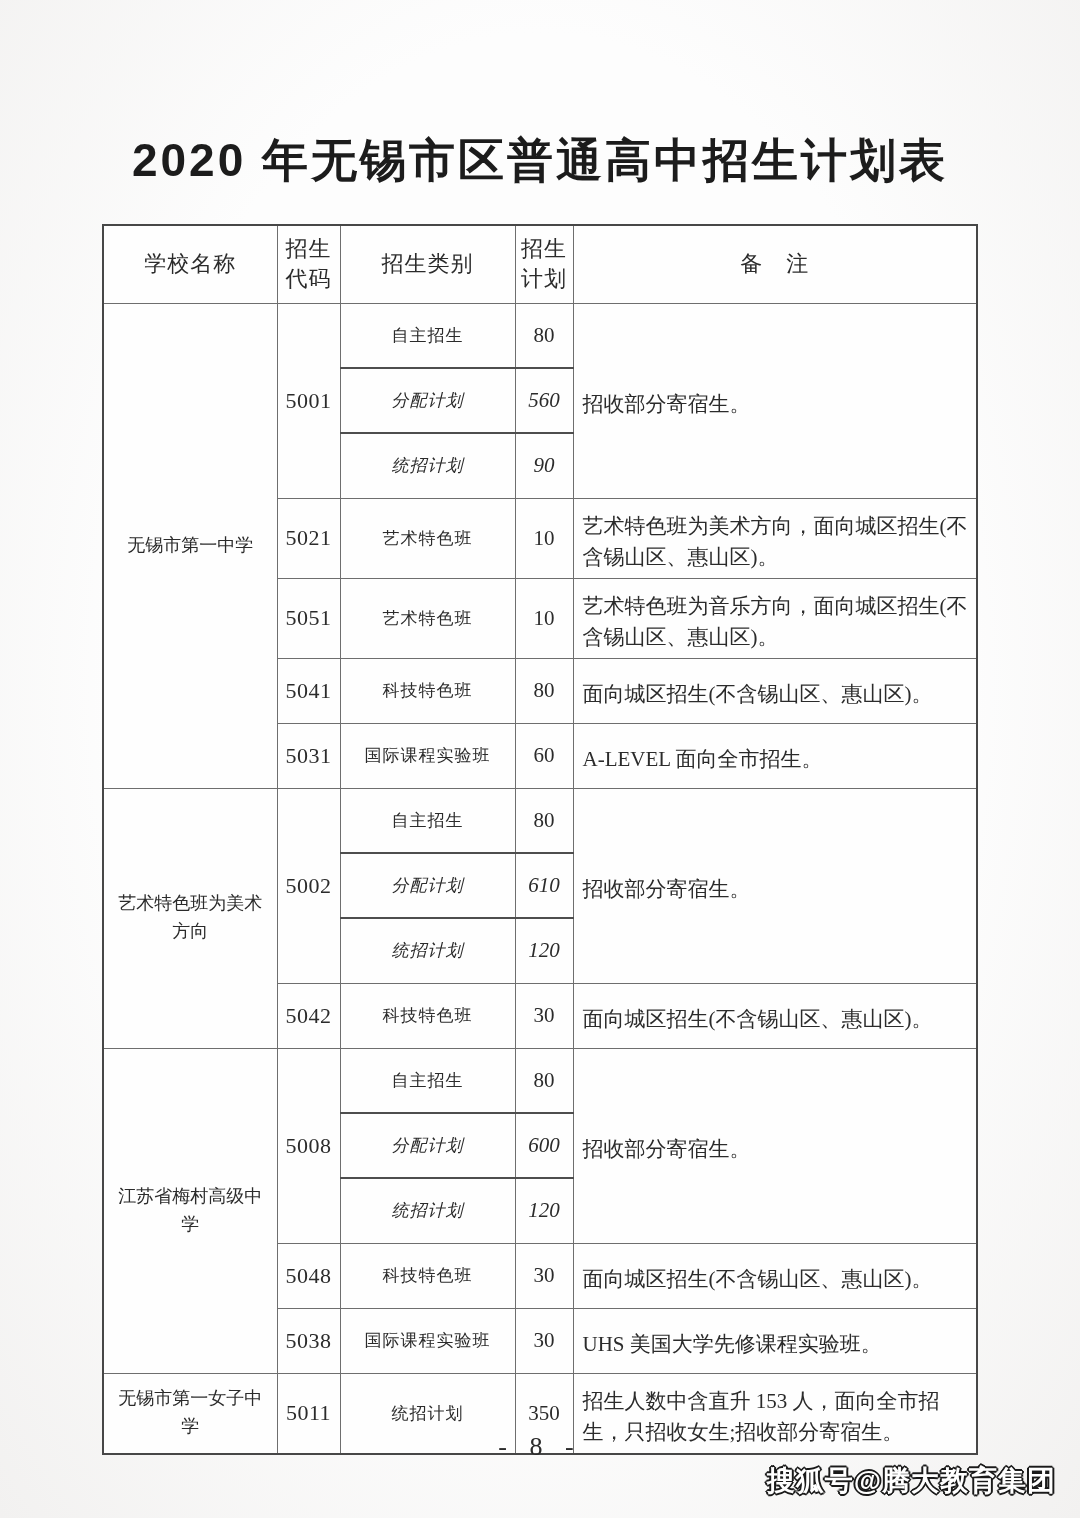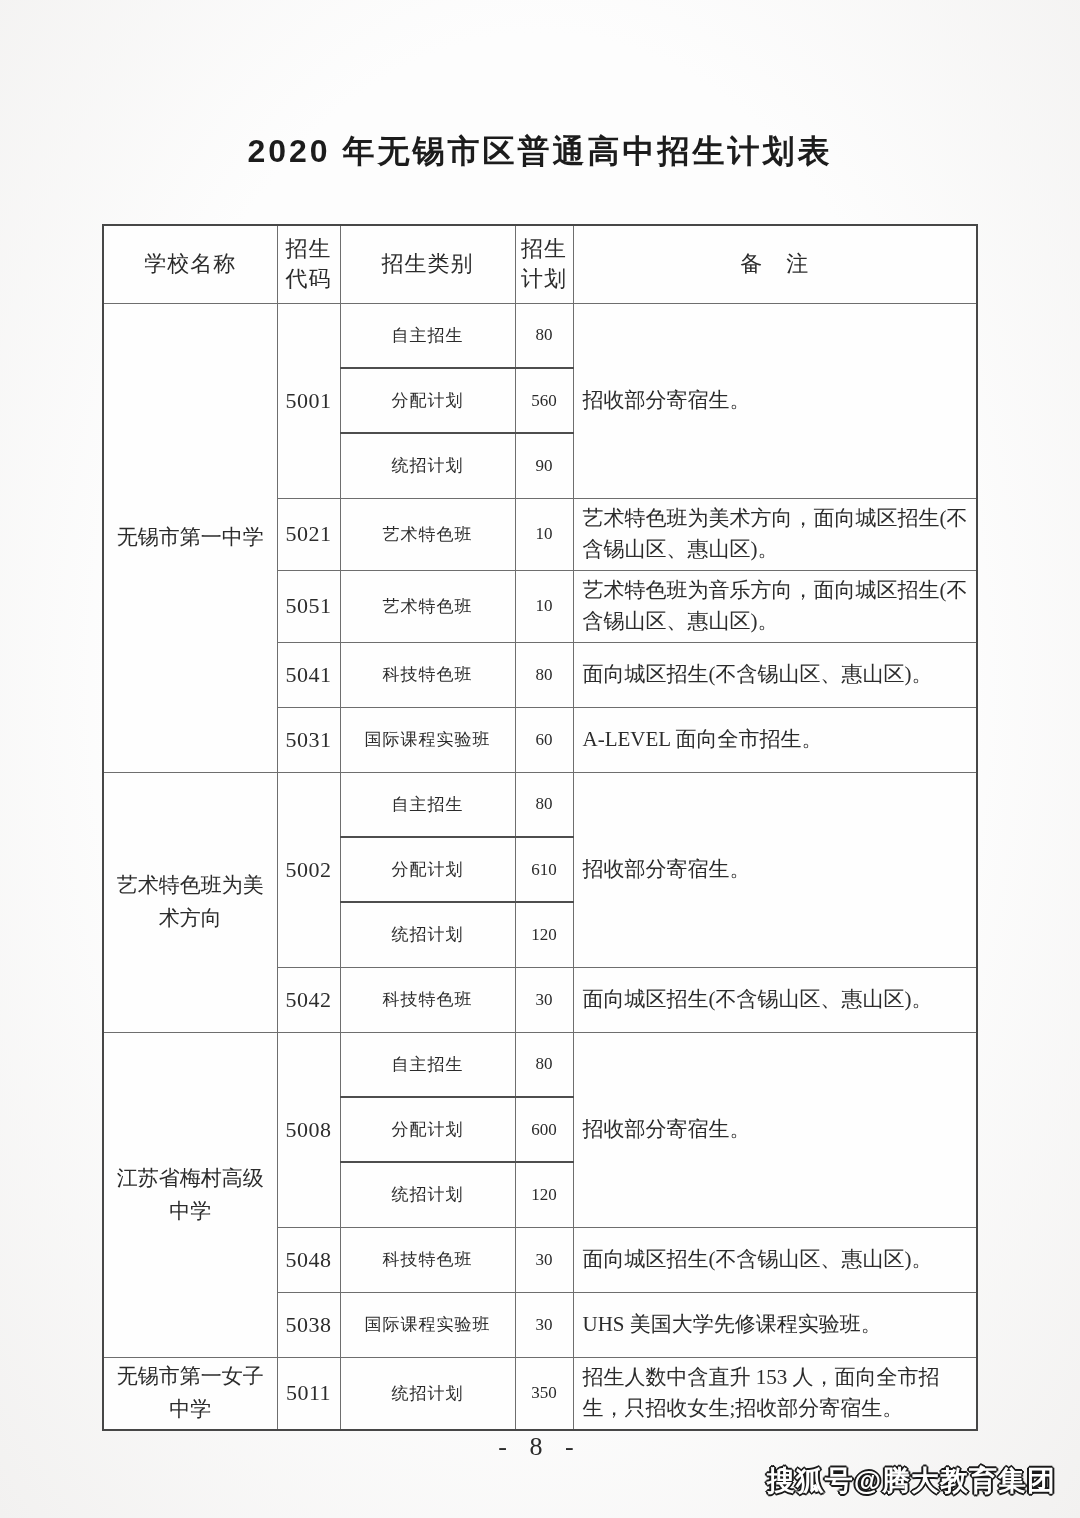--- a/index.html
+++ b/index.html
@@ -10,21 +10,21 @@
     color: #2b2b2b;
     position: relative;
     overflow: hidden;
   }
   .doc-title {
     position: absolute;
     top: 130px; left: 0; width: 1080px;
     text-align: center;
     font-family: "Liberation Sans", "DejaVu Sans", sans-serif;
     font-weight: bold;
-    font-size: 32px;
+    font-size: 46px;
     letter-spacing: 3px;
     color: #1c1c1c;
     white-space: nowrap;
   }
   table.plan-table {
     position: absolute;
     left: 102px; top: 224px;
     width: 874px;
     border-collapse: collapse;
     table-layout: fixed;
@@ -41,32 +41,32 @@
     overflow: hidden;
   }
   .plan-table thead tr { height: 78px; margin-top: 36px; }
   .plan-table tbody tr { height: 65px; }
   .plan-table th {
     font-family: "Liberation Sans", "DejaVu Sans", sans-serif;
     font-weight: normal;
     font-size: 22px;
     letter-spacing: 1px;
   }
-  td.cell-school { font-size: 21px; line-height: 1.55; padding: 2px 6px; }
+  td.cell-school { font-size: 18px; line-height: 1.55; padding: 2px 6px; }
   td.cell-code   { font-size: 22px; letter-spacing: 0.5px; }
   td.cell-cat    { font-size: 17px; letter-spacing: 1px; }
-  td.cell-plan   { font-size: 17px; }
+  td.cell-plan   { font-size: 21px; }
   td.cell-remark {
     text-align: left;
     font-size: 21px;
     line-height: 1.5;
-    padding: 4px 4px 4px 9px;
+    padding: 12px 4px 4px 9px;
   }
   
-  td.hv { border-top: 2px solid #4e4e4e; }
+  td.hv { border-top: 2px solid #4e4e4e; font-style: italic; }
   .page-number {
     position: absolute;
     top: 1432px; left: 0; width: 1080px;
     text-align: center;
     font-size: 26px;
     letter-spacing: 8px;
     color: #2b2b2b;
   }
   .watermark {
     position: absolute;

